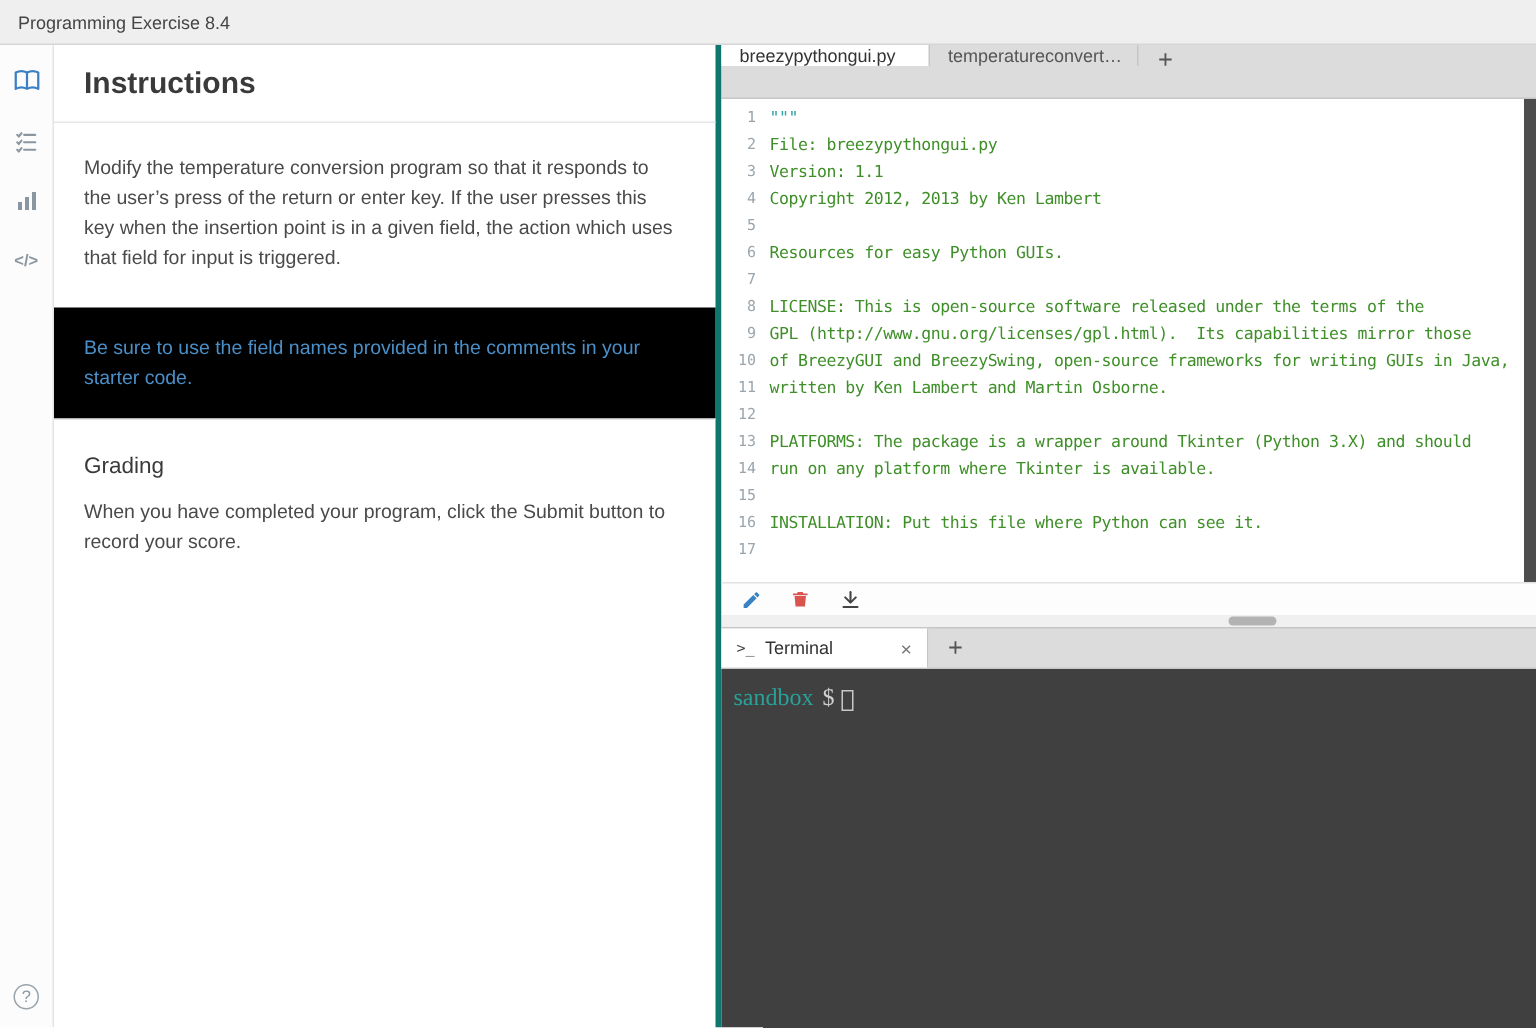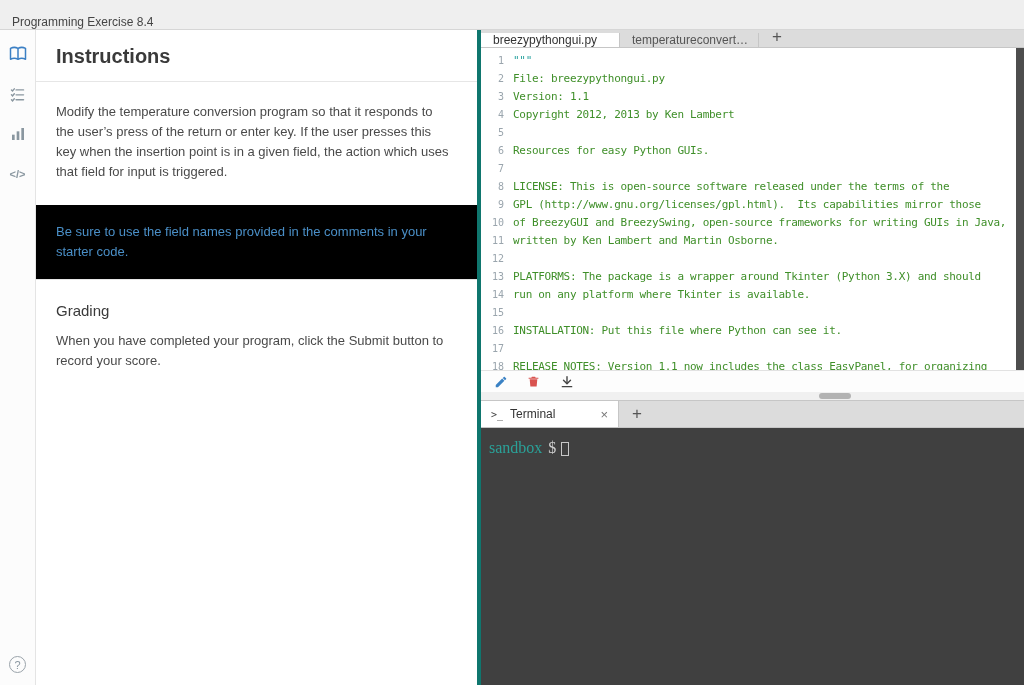--- a/index.html
+++ b/index.html
@@ -1,20 +1,20 @@
 <!DOCTYPE html>
 <html><head>
 <meta charset="utf-8">
 <style>
   *{margin:0;padding:0;box-sizing:border-box}
   html,body{width:1024px;height:685px;overflow:hidden;background:#fff;
     font-family:"Liberation Sans",sans-serif;}
   
   .topbar{height:30px;background:#efefef;border-bottom:1px solid #d6d6d6;
-    display:flex;align-items:flex-end;padding:0 12px;font-size:12px;color:#454545}
+    display:flex;align-items:center;padding:0 12px;font-size:12px;color:#454545}
   
   .main{display:flex;height:655px}
   
   .iconbar{width:36px;background:#fcfcfc;border-right:1px solid #e4e4e4;
     display:flex;flex-direction:column;align-items:center;padding:14px 0 12px;gap:20px}
   .sicon{width:20px;height:20px;color:#8a97a0;display:flex;align-items:center;
     justify-content:center;cursor:pointer;font-size:11px;font-weight:bold}
   .sicon.active{color:#3b7fc4}
   .sicon.help{margin-top:auto;width:17px;height:17px;border:1px solid #9aa3aa;
     border-radius:50%;font-size:11px;font-weight:normal}
@@ -23,22 +23,22 @@
     display:flex;flex-direction:column}
   .instructions h1{font-size:20px;font-weight:bold;color:#3a3a3a;padding:15px 20px 13px}
   .hr{border-top:1px solid #e6e6e6}
   .ibody{font-size:13px;color:#4a4a4a;line-height:1.55;padding:20px 24px 22px 20px}
   .infobox{background:#000000;color:#4a8fc7;font-size:13px;line-height:1.55;
     padding:17px 24px 17px 20px}
   .instructions h2{font-size:15px;font-weight:normal;color:#3a3a3a;padding:22px 20px 0}
   .gbody{font-size:13px;color:#4a4a4a;line-height:1.55;padding:12px 24px 0 20px}
   
   .right{flex:1;display:flex;flex-direction:column;min-width:0}
-  .tabbar{height:18px;background:#dcdcdc;border-bottom:1px solid #c6c6c6;
-    display:flex;align-items:flex-end}
+  .tabbar{height:36px;background:#dcdcdc;border-bottom:1px solid #c6c6c6;
+    display:flex;align-items:flex-start}
   .tab{width:139px;display:flex;align-items:center;padding:0 12px;font-size:12px;
     color:#555;border-right:1px solid #c6c6c6;cursor:pointer;overflow:hidden;
     white-space:nowrap}
   .tab.active{background:#fff;color:#333}
   .tabplus{width:36px;display:flex;align-items:center;justify-content:center;
     font-size:17px;color:#555;cursor:pointer}
   
   .editor{height:322px;background:#fff;overflow:hidden;position:relative;padding-top:3px}
   .crow{display:flex;height:18px;align-items:center}
   .ln{flex:none;width:32px;text-align:right;padding-right:9px;color:#9aa5ad;
@@ -192,24 +192,20 @@
           <span class="ln">15</span>
           <span class="code"></span>
         </div>
       <div class="crow">
           <span class="ln">16</span>
           <span class="code">INSTALLATION: Put this file where Python can see it.</span>
         </div>
       <div class="crow">
           <span class="ln">17</span>
           <span class="code"></span>
-        </div>
-      <div class="crow">
-          <span class="ln">18</span>
-          <span class="code">RELEASE NOTES: Version 1.1 now includes the class EasyPanel, for organizing</span>
         </div>
       <div class="vscroll"></div>
     </div>
 
     <div class="toolbar">
       <span class="ticon">
         <svg width="14" height="14" viewBox="0 0 24 24" fill="#3b82c4">
           <path d="M3 17.2V21h3.8L17.8 10 14 6.2 3 17.2zM20.7 7.1c.4-.4.4-1 0-1.4l-2.4-2.4c-.4-.4-1-.4-1.4 0L15 5.2 18.8 9l1.9-1.9z"></path>
         </svg>
       </span>

